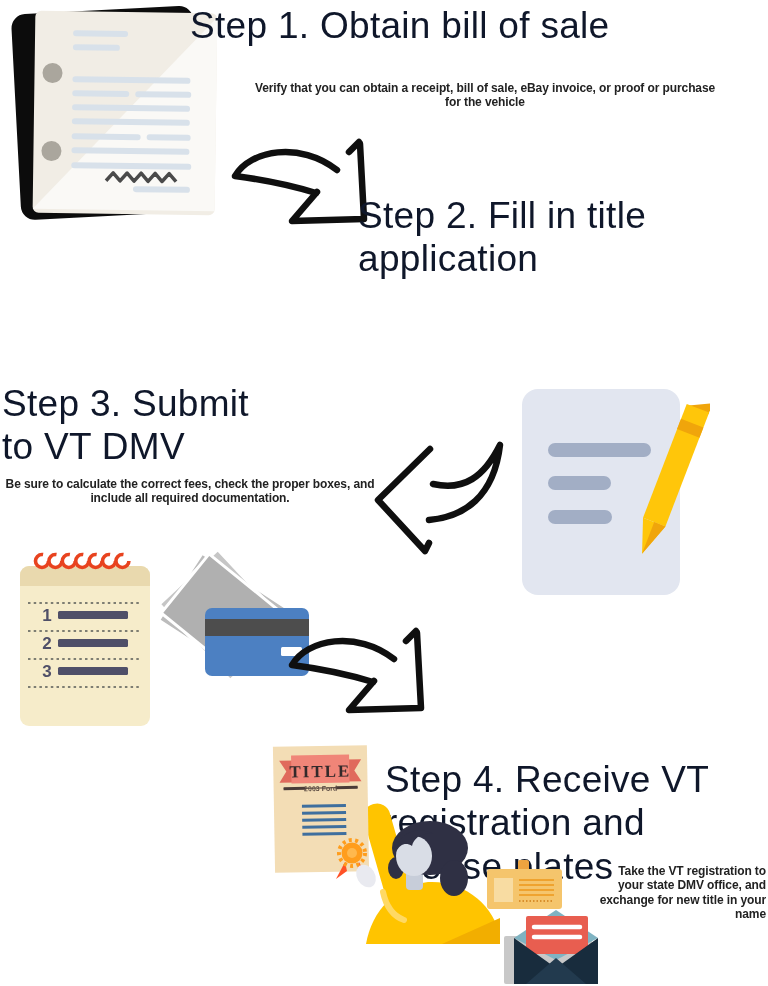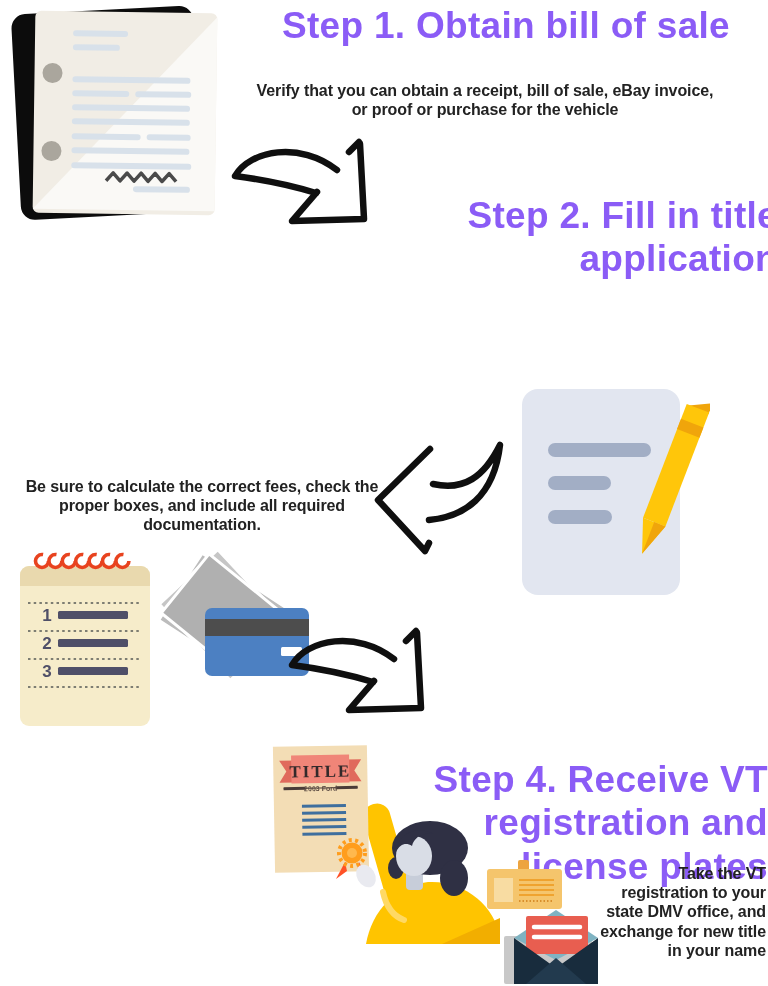--- a/index.html
+++ b/index.html
@@ -2,25 +2,25 @@
 <html><head>
 <meta charset="utf-8">
 <style>
   html,body{margin:0;padding:0;background:#fff;}
   .canvas{
     position:relative;width:768px;height:986px;background:#ffffff;overflow:hidden;
     font-family:"Liberation Sans", sans-serif;
   }
   .abs{position:absolute;}
   .h{
-    position:absolute;font-size:37px;line-height:1.17;color:#8b5cf6;
-    text-align:right;white-space:pre-line;font-weight:700;letter-spacing:.3px;
+    position:absolute;font-size:37px;line-height:1.17;color:#0f172a;
+    text-align:left;white-space:pre-line;font-weight:400;letter-spacing:.3px;
   }
   .d{
-    position:absolute;font-size:16px;line-height:1.2;color:#222222;
+    position:absolute;font-size:12px;line-height:1.2;color:#222222;
     text-align:center;font-weight:700;letter-spacing:-.1px;
   }
   .d.right{text-align:right;}
   svg{display:block;}
 </style>
 </head>
 <body>
 
 <div class="canvas">
 
@@ -89,21 +89,23 @@
 
   <div class="abs" style="left:368px;top:423px">
     <svg width="146" height="136" viewBox="0 0 146 136">
       <g fill="none" stroke="#0f0f0f" stroke-width="6.5" stroke-linecap="round" stroke-linejoin="round">
         <path d="M62 26 L10 77 L57 128 L61 120"></path>
         <path d="M65 61 C96 68 116 54 132 22 C126 74 96 94 61 97"></path>
       </g>
     </svg>
   </div>
 
-  <div class="d" style="left:16px;top:477px;width:372px">Be sure to calculate the correct fees, check the proper boxes, and include all required documentation.</div>
+  <div class="h" style="left:2px;top:382px;width:326px">Step 3. Submit
+to VT DMV</div>
+  <div class="d" style="left:4px;top:477px;width:372px">Be sure to calculate the correct fees, check the proper boxes, and include all required documentation.</div>
 
   <div class="abs" style="left:148px;top:543px">
     <svg width="152" height="150" viewBox="0 0 152 150">
       <g transform="translate(76 72)">
         <rect x="-52" y="-40" width="104" height="80" transform="rotate(33)" fill="#bcbcbc" stroke="#ffffff" stroke-width="3"></rect>
         <rect x="-52" y="-40" width="104" height="80" transform="rotate(47)" fill="#c6c6c6" stroke="#ffffff" stroke-width="3"></rect>
         <rect x="-50" y="-38" width="100" height="76" transform="rotate(39)" fill="#b0b0b0" stroke="#ffffff" stroke-width="3"></rect>
       </g>
     </svg>
   </div>

